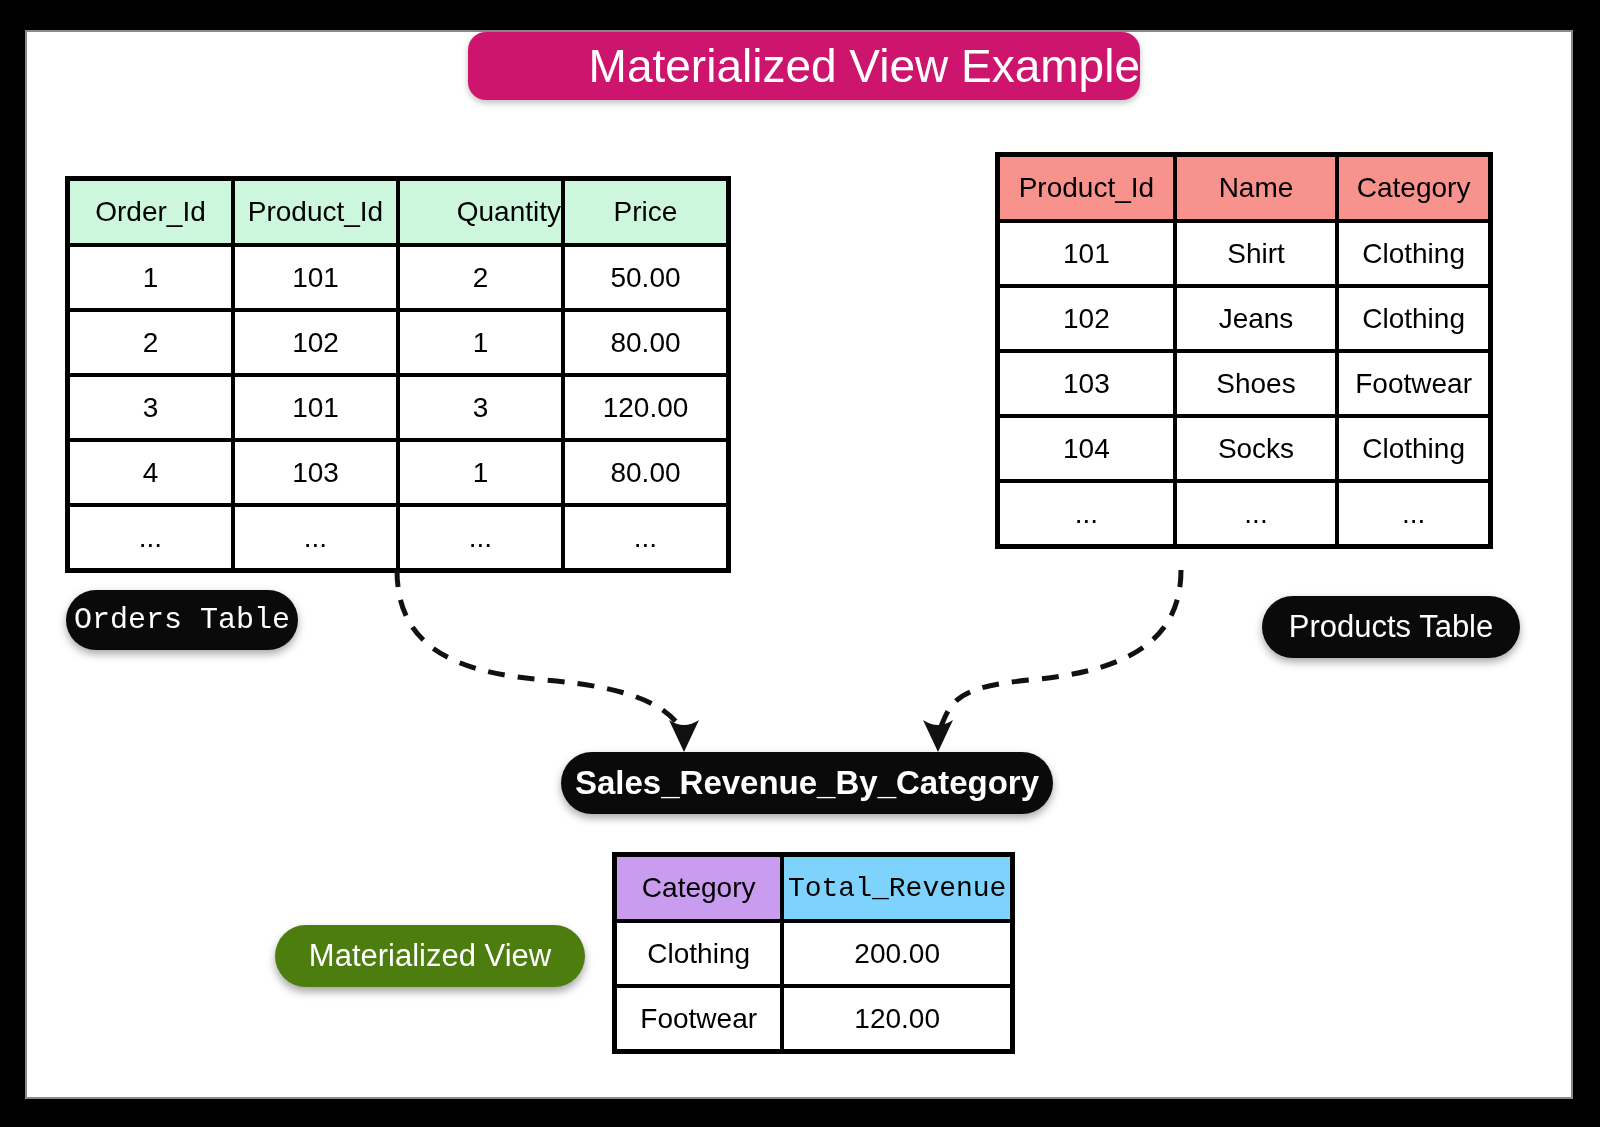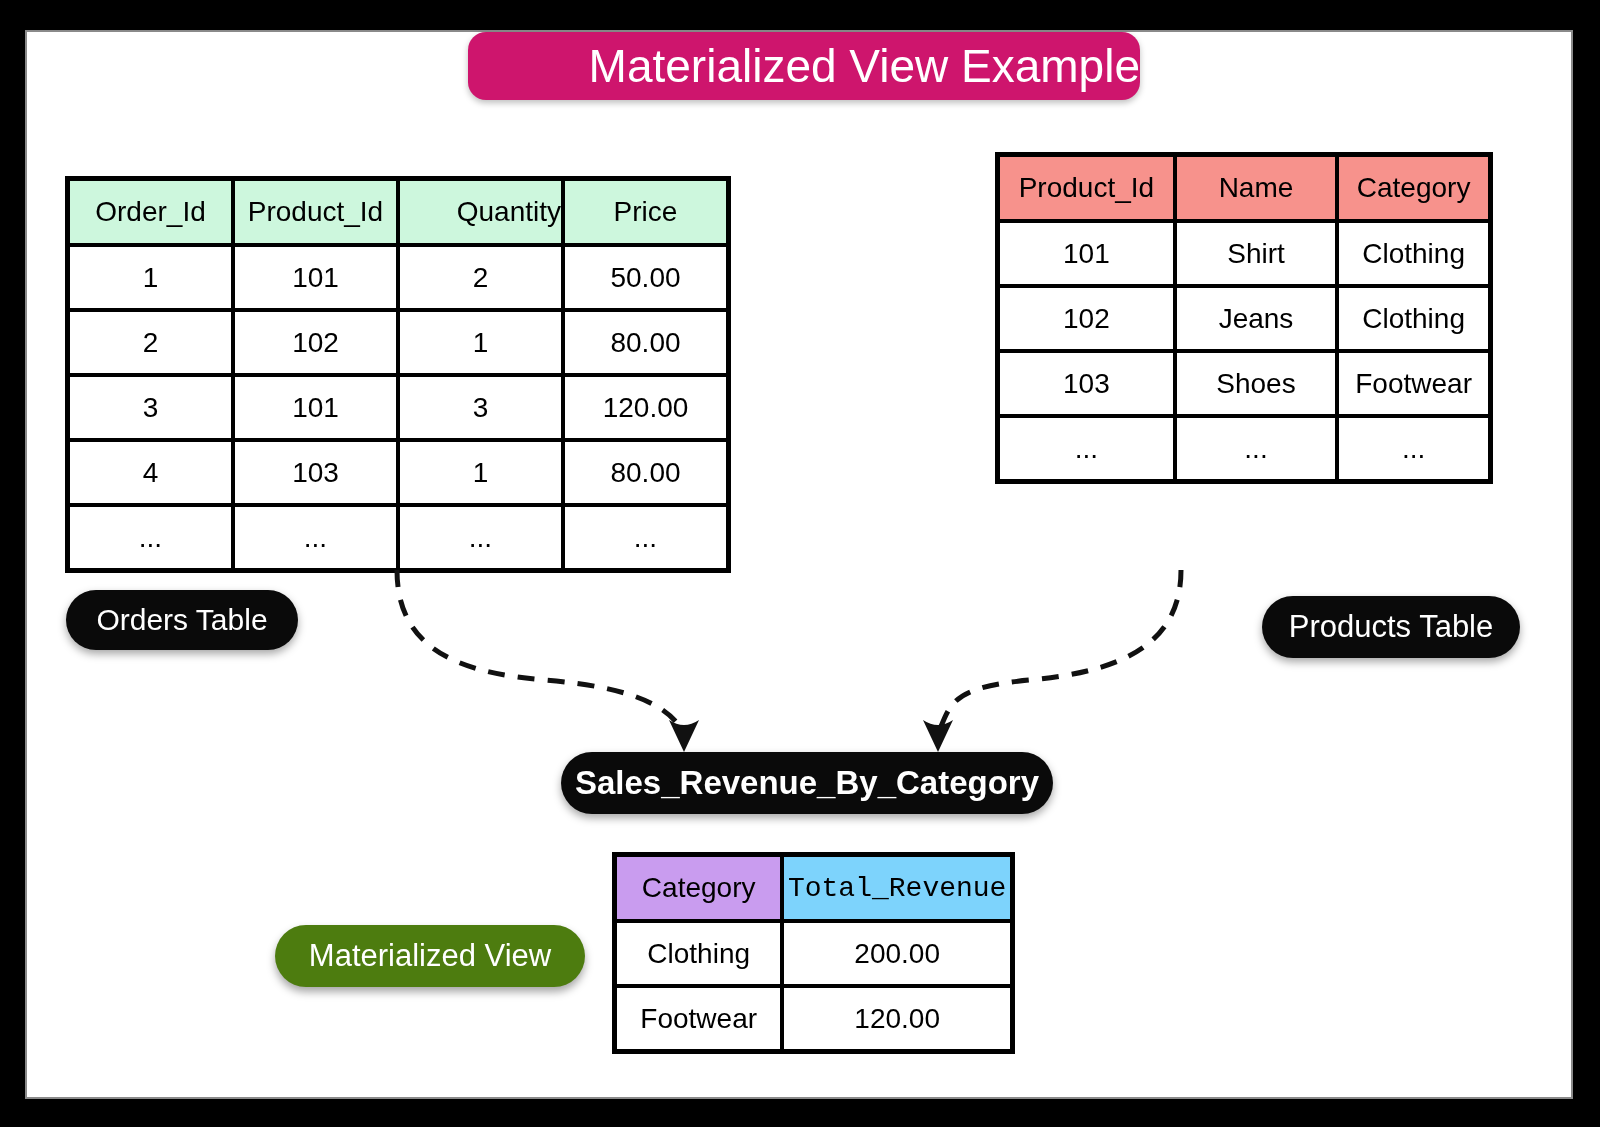--- a/index.html
+++ b/index.html
@@ -58,21 +58,21 @@
   #mv-table th:nth-child(2){ width:58%; }
 
   
   .pill {
     display:flex; align-items:center; justify-content:center;
     color:#fff;
     border-radius:31px;
     box-shadow:0 4px 8px rgba(0,0,0,0.35);
     white-space:nowrap;
   }
-  .orders-pill   { left:66px;   top:590px; width:232px; height:60px; font-size:30px; }
+  .orders-pill   { left:66px;   top:590px; width:232px; height:60px; font-size:30px;font-family:Liberation Mono, monospace; }
   .products-pill { left:1262px; top:596px; width:258px; height:62px; font-size:31px; }
   .sales-pill    { left:561px;  top:752px; width:492px; height:62px; font-size:33px; }
   .mv-pill       { left:275px;  top:925px; width:310px; height:62px; font-size:31px;
                    box-shadow:0 5px 9px rgba(0,0,0,0.35); }
 
   svg.arrows { position:absolute; left:0; top:0; width:1600px; height:1127px; pointer-events:none; z-index:4; }
 </style>
 </head>
 <body>
 
@@ -141,20 +141,25 @@
       </tr>
       <tr>
         <td>102</td>
         <td>Jeans</td>
         <td>Clothing</td>
       </tr>
       <tr>
         <td>103</td>
         <td>Shoes</td>
         <td>Footwear</td>
+      </tr>
+      <tr>
+        <td>104</td>
+        <td>Socks</td>
+        <td>Clothing</td>
       </tr>
       <tr>
         <td>...</td>
         <td>...</td>
         <td>...</td>
       </tr>
     </tbody>
   </table>
 
 <table id="mv-table" class="dtable">

